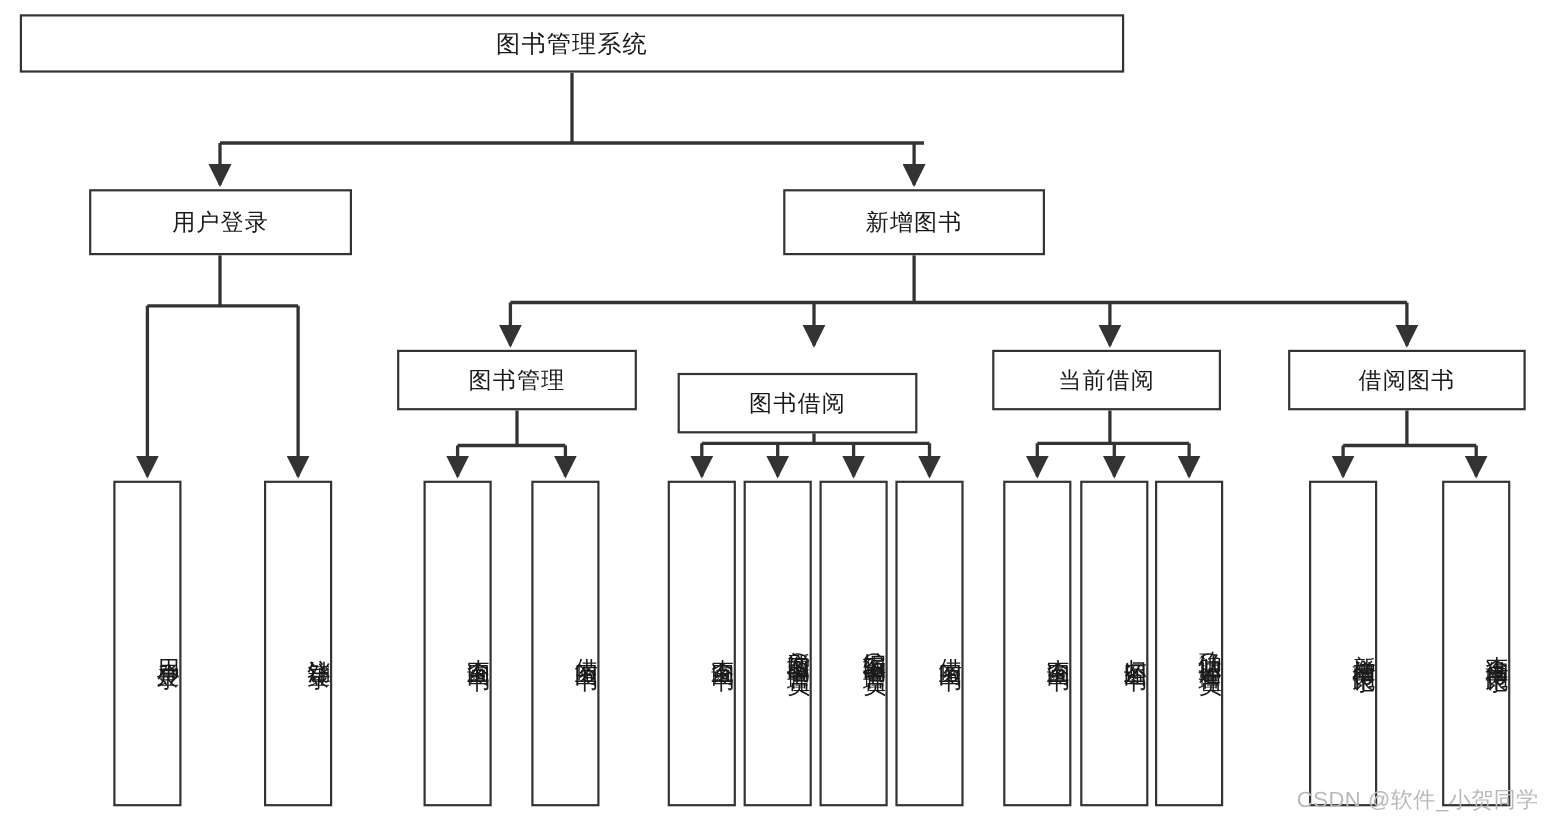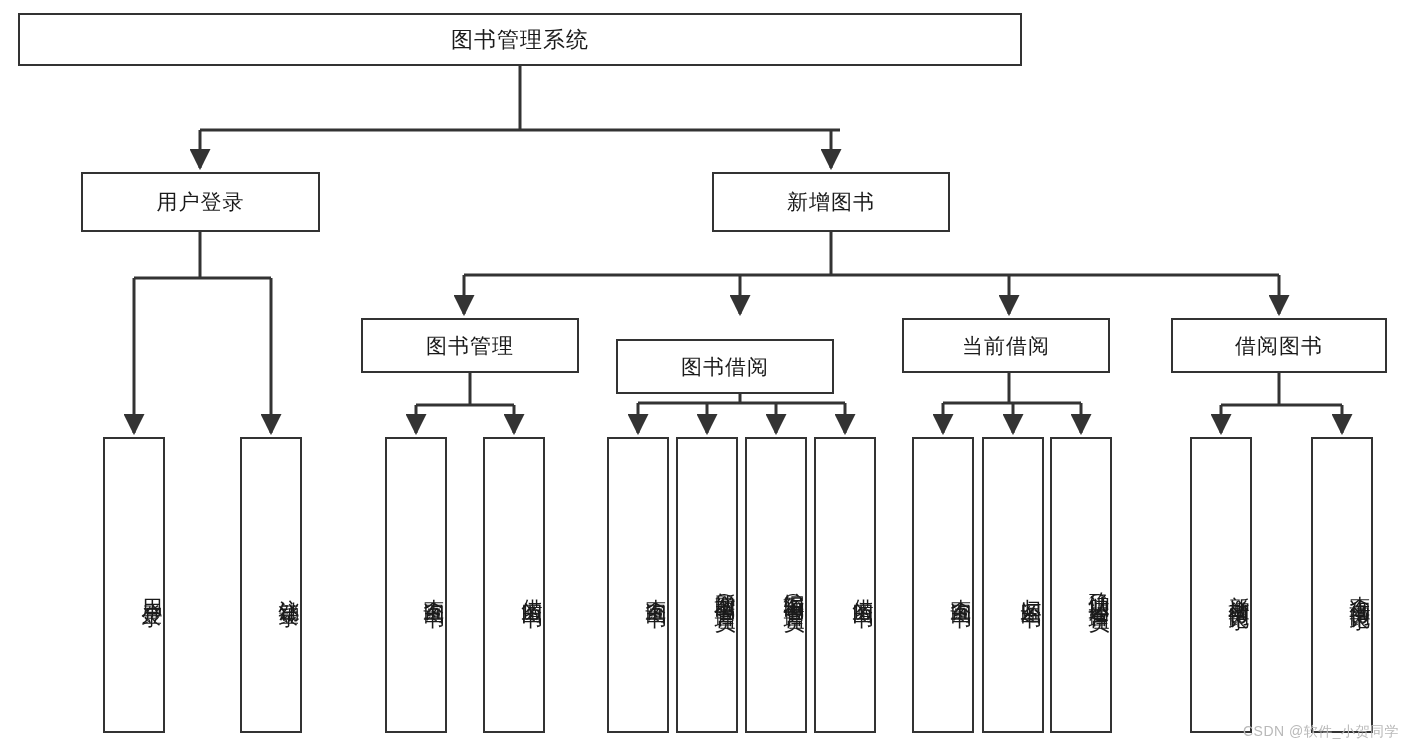--- a/index.html
+++ b/index.html
@@ -54,21 +54,21 @@
     text-orientation: upright;
     white-space: nowrap;
   }
   .node.root {
     font-size: 22px;
   }
   .watermark {
     position: absolute;
     right: 6px;
     bottom: 6px;
-    font-size: 14px;
+    font-size: 20px;
     color: #b9b9b9;
     letter-spacing: 0.5px;
     white-space: nowrap;
   }
 </style>
 </head>
 <body>
 
 <div id="canvas">
 

